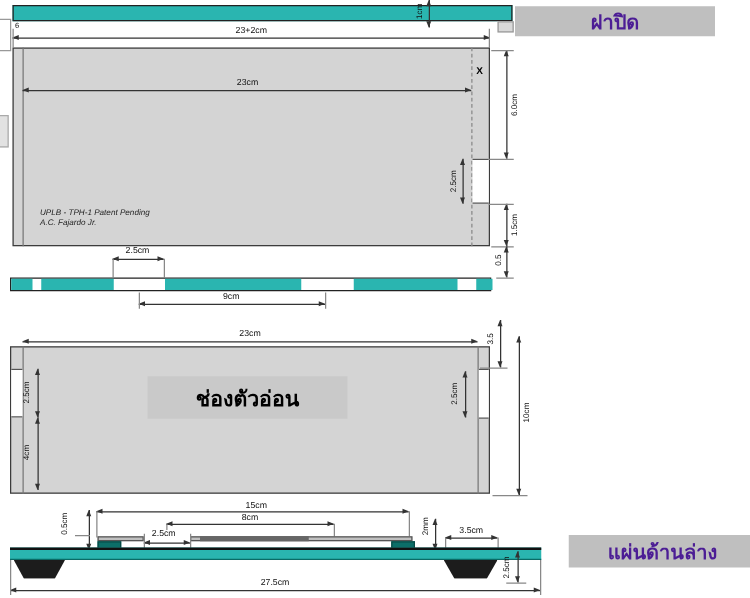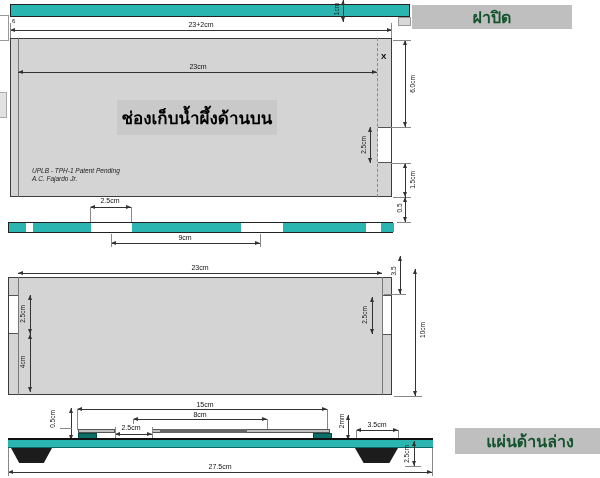--- a/index.html
+++ b/index.html
@@ -17,21 +17,21 @@
   .raildark{background:#666;}
   .block{background:#0c6e68;border:1px solid #064a46;box-sizing:border-box;}
   .notch{background:#fff;border-top:1px solid #555;border-bottom:1px solid #555;box-sizing:border-box;}
   .tab{background:#d9d9d9;border:1px solid #999;box-sizing:border-box;}
   .edgebox1{background:#fff;border:1px solid #999;box-sizing:border-box;}
   .edgebox2{background:#e2e2e2;border:1px solid #aaa;box-sizing:border-box;}
   .vline{width:1px;background:#777;}
   .vdash{width:0;border-left:1px dashed #888;}
   
   .plabel{background:#bfbfbf;display:flex;align-items:center;justify-content:center;
-          font-weight:bold;font-size:16px;color:#14532d;}
+          font-weight:bold;font-size:16px;color:#4c1d95;}
   .overlay{background:#c9c9c9;display:flex;align-items:center;justify-content:center;
            font-weight:bold;font-size:17px;color:#000;white-space:nowrap;}
   .hlab{font-size:7px;transform:translateX(-50%);white-space:nowrap;color:#111;}
   .wbg{background:#fff;padding:0 1px;}
   .vlab{font-size:6.5px;transform:translate(-50%,-50%) rotate(-90deg);white-space:nowrap;color:#111;}
   .tlab{font-size:6px;color:#111;}
   .xmark{font-size:8px;font-weight:bold;color:#000;}
   .patent{font-size:6.5px;font-style:italic;line-height:8px;color:#222;}
   
   .dimh{position:absolute;height:1px;background:#333;}
@@ -87,23 +87,20 @@
 
   <div class="dimv" style="left:405px;top:163px;height:34px"></div>
   <span class="abs vlab" style="left:412px;top:180px">1.5cm</span>
   <div class="ext" style="left:391px;top:163px;width:20px;height:1px"></div>
   <div class="ext" style="left:393px;top:197px;width:18px;height:1px"></div>
 
   <div class="dimv" style="left:405px;top:197px;height:25px"></div>
   <span class="abs vlab" style="left:399px;top:208px">0.5</span>
   <div class="ext" style="left:397px;top:222px;width:14px;height:1px"></div>
 
-  <div class="abs overlay" style="left:117px;top:100px;width:160px;height:35px">
-    <span>ช่องเก็บน้ำผึ้งด้านบน</span>
-  </div>
   <div class="abs patent" style="left:32px;top:167px">
     <div>UPLB - TPH-1 Patent Pending</div>
     <div>A.C. Fajardo Jr.</div>
   </div>
 
   <span class="abs hlab" style="left:110px;top:197px">2.5cm</span>
   <div class="dimh" style="left:90px;top:207px;width:41px"></div>
   <div class="ext" style="left:90px;top:207px;width:1px;height:15px"></div>
   <div class="ext" style="left:131px;top:207px;width:1px;height:15px"></div>
 
@@ -139,20 +136,23 @@
   <span class="abs vlab" style="left:364px;top:315px">2.5cm</span>
 
   <div class="dimv" style="left:400px;top:256px;height:38px"></div>
   <span class="abs vlab" style="left:393px;top:271px">3.5</span>
   <div class="ext" style="left:384px;top:294px;width:22px;height:1px"></div>
 
   <div class="dimv" style="left:415px;top:269px;height:127px"></div>
   <span class="abs vlab" style="left:422px;top:330px">10cm</span>
   <div class="ext" style="left:394px;top:396px;width:28px;height:1px"></div>
 
+  <div class="abs overlay" style="left:118px;top:301px;width:160px;height:34px">
+    <span>ช่องตัวอ่อน</span>
+  </div>
 
   <span class="abs hlab" style="left:205px;top:401px">15cm</span>
   <div class="dimh" style="left:77px;top:409px;width:250px"></div>
   <div class="ext" style="left:77px;top:409px;width:1px;height:21px"></div>
   <div class="ext" style="left:327px;top:409px;width:1px;height:24px"></div>
 
   <span class="abs hlab" style="left:200px;top:411px">8cm</span>
   <div class="dimh" style="left:133px;top:419px;width:134px"></div>
   <div class="ext" style="left:133px;top:419px;width:1px;height:11px"></div>
   <div class="ext" style="left:267px;top:419px;width:1px;height:11px"></div>

